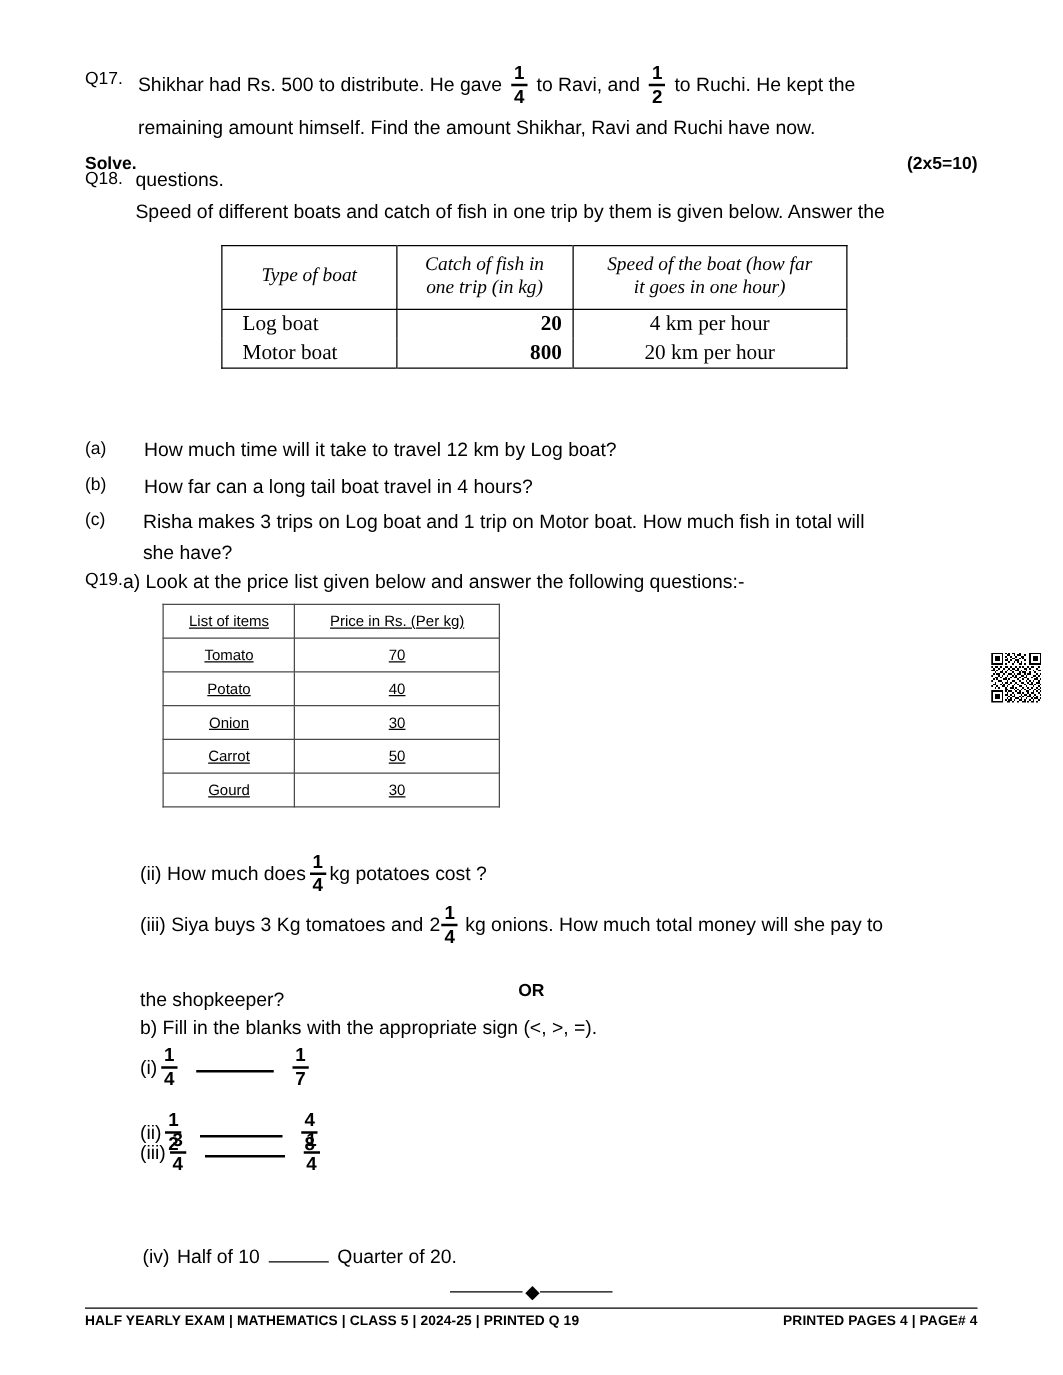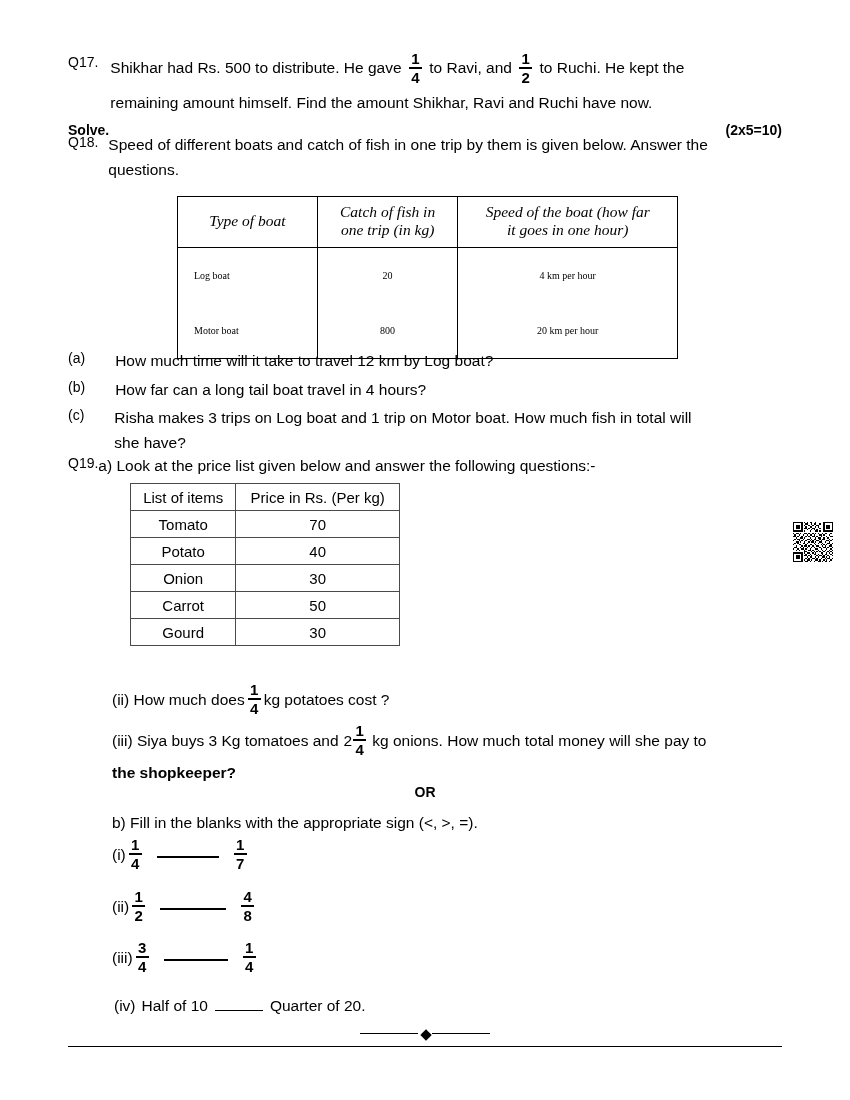--- a/index.html
+++ b/index.html
@@ -95,49 +95,50 @@
     font-size: 15.5px;
     line-height: 1.18;
     text-align: center;
     padding: 6px 6px 7px 6px;
     border-right: 1.4px solid #000;
     border-bottom: 1.4px solid #000;
     vertical-align: middle;
   }
   .boat-table th:last-child { border-right: none; }
   .boat-table td {
-    font-size: 10px;
-    padding: 16px 8px;
+    font-size: 17px;
+    padding: 0 8px;
     border-right: 1.4px solid #000;
     vertical-align: middle;
     height: 23px;
   }
   .boat-table td:last-child { border-right: none; }
   .boat-table td.c-name { text-align: left; padding-left: 16px; }
-  .boat-table td.c-catch { text-align: center; }
+  .boat-table td.c-catch { text-align: right; font-weight: bold; }
   .boat-table td.c-speed { text-align: center; }
   .bt-col1 { width: 140px; }
   .bt-col2 { width: 141px; }
   .bt-col3 { width: 220px; }
 
   
   .price-table {
     position: absolute;
     left: 130px;
     top: 483px;
     width: 270px;
     border-collapse: collapse;
     font-family: "Liberation Sans", sans-serif;
   }
   .price-table th,
   .price-table td {
     border: 1.2px solid #4a4a4a;
-    font-size: 15px;
+    font-size: 12px;
     height: 20px;
     padding: 3px 6px;
+    text-decoration: underline;
   }
   .price-table th {
     font-weight: normal;
     text-align: center;
   }
   .price-table td.item {
     text-align: center;
   }
   .price-table td.price {
     text-align: center;
@@ -242,22 +243,22 @@
   </div>
 
   <div class="qrow" style="left:68px; top:120px; width:714px; justify-content:space-between;">
     <span class="qlabel bold">Solve.</span>
     <span class="qlabel bold">(2x5=10)</span>
   </div>
 
   <div class="qrow" style="left:68px; top:132px; width:714px;">
     <span class="qlabel">Q18.</span>
     <span class="qbody" style="margin-left:10px; width:662px;">
+      <span style="display:block;">questions.</span>
       <span style="display:block;">Speed of different boats and catch of fish in one trip by them is given below. Answer the</span>
-      <span style="display:block;">questions.</span>
     </span>
   </div>
 
   <table class="boat-table">
     <colgroup>
       <col class="bt-col1">
         <col class="bt-col2">
         <col class="bt-col3">
     </colgroup>
     <thead>
@@ -592,21 +593,21 @@
     <span class="mixed" style="margin-left:5px;">
       <span class="whole">2</span>
       <span class="frac" style="margin-left:1px;">
         <span class="num">1</span>
         <span class="bar"></span>
         <span class="den">4</span>
       </span>
     </span>
     <span class="qbody" style="margin-left:3px;">kg onions. How much total money will she pay to</span>
   </div>
-  <div class="qrow" style="left:112px; top:760px; width:690px;font-weight:bold;">
+  <div class="qrow" style="left:112px; top:788px; width:690px;">
     <span class="qbody">the shopkeeper?</span>
   </div>
 
   <div class="qrow" style="left:0px; top:782px; width:850px; justify-content:center;">
     <span class="qlabel bold">OR</span>
   </div>
 
   <div class="qrow" style="left:112px; top:810px; width:690px;">
     <span class="qbody">b) Fill in the blanks with the appropriate sign (&lt;, &gt;, =).</span>
   </div>
@@ -634,21 +635,21 @@
       <span class="den">2</span>
     </span>
     <span class="blank-dash" style="width:66px; margin:0 12px;"></span>
     <span class="frac">
       <span class="num">4</span>
       <span class="bar"></span>
       <span class="den">8</span>
     </span>
   </div>
 
-  <div class="qrow" style="left:112px; top:941px; align-items:center;">
+  <div class="qrow" style="left:112px; top:906px; align-items:center;">
     <span class="qbody">(iii)</span>
     <span class="frac">
       <span class="num">3</span>
       <span class="bar"></span>
       <span class="den">4</span>
     </span>
     <span class="blank-dash" style="width:64px; margin:0 12px;"></span>
     <span class="frac">
       <span class="num">1</span>
       <span class="bar"></span>
@@ -663,14 +664,18 @@
     <span class="qbody">Quarter of 20.</span>
   </div>
 
   <div class="ornament">
     <span class="orn-line"></span>
     <span class="orn-mark">◆</span>
     <span class="orn-line"></span>
   </div>
 
   <div class="footer-rule"></div>
+  <div class="footer">
+    <span>HALF YEARLY EXAM | MATHEMATICS | CLASS 5 | 2024-25 | PRINTED Q 19</span>
+    <span>PRINTED PAGES 4 | PAGE# 4</span>
+  </div>
 
 </div>
 
 </body></html>

